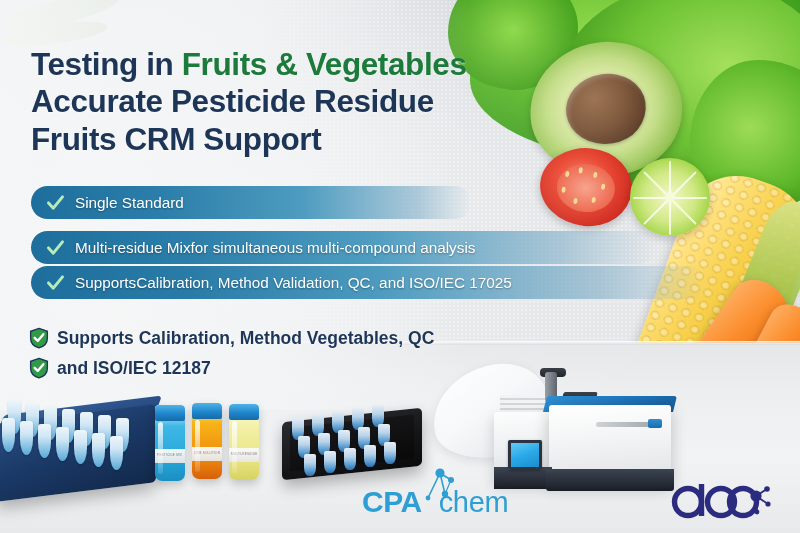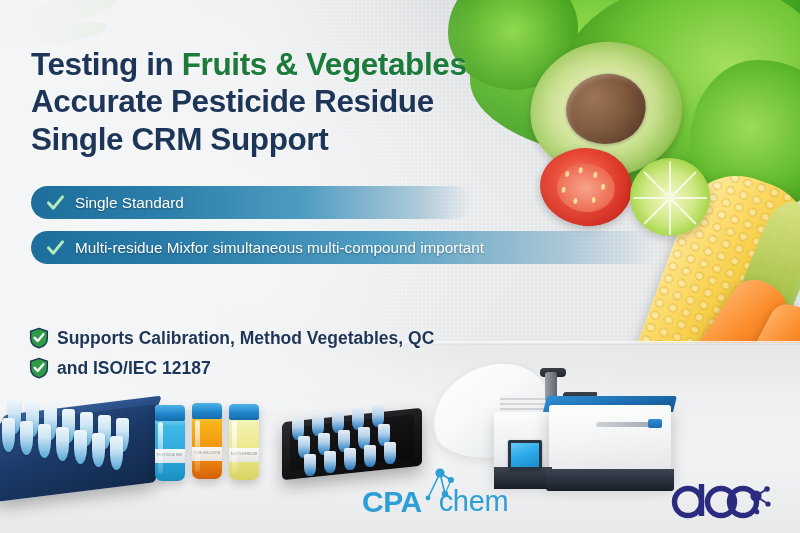--- a/index.html
+++ b/index.html
@@ -207,21 +207,21 @@
   .instr-arm2{position:absolute;left:540px;top:368px;width:26px;height:9px;border-radius:4px;
     background:linear-gradient(180deg,#3a3f47,#22262c);}
   .instr-panel{position:absolute;left:562px;top:392px;width:34px;height:14px;border-radius:2px;
     background:linear-gradient(180deg,#3b4049,#24282e);transform:skewX(-14deg);}
   .instr-handle{position:absolute;left:596px;top:422px;width:62px;height:5px;border-radius:3px;
     background:linear-gradient(90deg,#cfd3d6,#9fa5ab);}
   .instr-tab{position:absolute;left:648px;top:419px;width:14px;height:9px;border-radius:2px;
     background:linear-gradient(180deg,#2f8fd4,#1a6cae);}
 
   
-  .cpachem{position:absolute;left:362px;top:487px;display:flex;align-items:flex-start;}
+  .cpachem{position:absolute;left:362px;top:487px;display:flex;align-items:center;}
   .cpa-txt{font-size:30px;font-weight:bold;color:#2e9fd4;letter-spacing:-0.5px;line-height:1;}
   .chem-txt{font-size:29px;font-weight:normal;color:#2e9fd4;letter-spacing:-0.3px;line-height:1;margin-left:17px;}
   .cpa-mol{position:absolute;left:418px;top:466px;width:46px;height:38px;}
   .axa-logo{position:absolute;left:668px;top:476px;width:108px;height:44px;}
 </style>
 </head>
 <body>
 
 <div id="stage">
 
@@ -356,35 +356,42 @@
   <div class="instr-body"></div>
   <div class="instr-handle"></div>
   <div class="instr-tab"></div>
   <div class="instr-left-base"></div>
   <div class="instr-base"></div>
   <div class="screen"></div>
 
   <div class="headline">
     <div><span>Testing in </span><span class="hl-green">Fruits &amp; Vegetables</span></div>
     <div>Accurate Pesticide Residue</div>
-    <div>Single CRM Support</div>
+    <div>Fruits CRM Support</div>
   </div>
 
   <div class="pill pill-1">
     <svg class="check" viewBox="0 0 24 24">
       <path d="M4 12.5 L9.5 18.5 L20 5.5" fill="none" stroke="#b6ecb8" stroke-width="3.4" stroke-linecap="round" stroke-linejoin="round"></path>
     </svg>
     <b>Single Standard</b>
   </div>
   <div class="pill pill-2">
     <svg class="check" viewBox="0 0 24 24">
       <path d="M4 12.5 L9.5 18.5 L20 5.5" fill="none" stroke="#b6ecb8" stroke-width="3.4" stroke-linecap="round" stroke-linejoin="round"></path>
     </svg>
     <b>Multi-residue Mix</b>
-      <span class="tail"> for simultaneous multi-compound important</span>
+      <span class="tail"> for simultaneous multi-compound analysis</span>
+  </div>
+  <div class="pill pill-3">
+    <svg class="check" viewBox="0 0 24 24">
+      <path d="M4 12.5 L9.5 18.5 L20 5.5" fill="none" stroke="#b6ecb8" stroke-width="3.4" stroke-linecap="round" stroke-linejoin="round"></path>
+    </svg>
+    <b>Supports</b>
+      <span class="tail"> Calibration, Method Validation, QC, and ISO/IEC 17025</span>
   </div>
 
   <div class="shield-row sr-1">
     <svg class="shield" viewBox="0 0 22 24">
       <path d="M11 1.4 L20.2 4.6 V12.2 C20.2 17.8 16.2 21.4 11 22.8 C5.8 21.4 1.8 17.8 1.8 12.2 V4.6 Z" fill="#2f9b46" stroke="#1d3557" stroke-width="1.5"></path>
       <path d="M6.2 11.8 L9.6 15.3 L15.8 7.8" fill="none" stroke="#ffffff" stroke-width="2.6" stroke-linecap="round" stroke-linejoin="round"></path>
     </svg>
     <span>Supports Calibration, Method Vegetables, QC</span>
   </div>
   <div class="shield-row sr-2">

